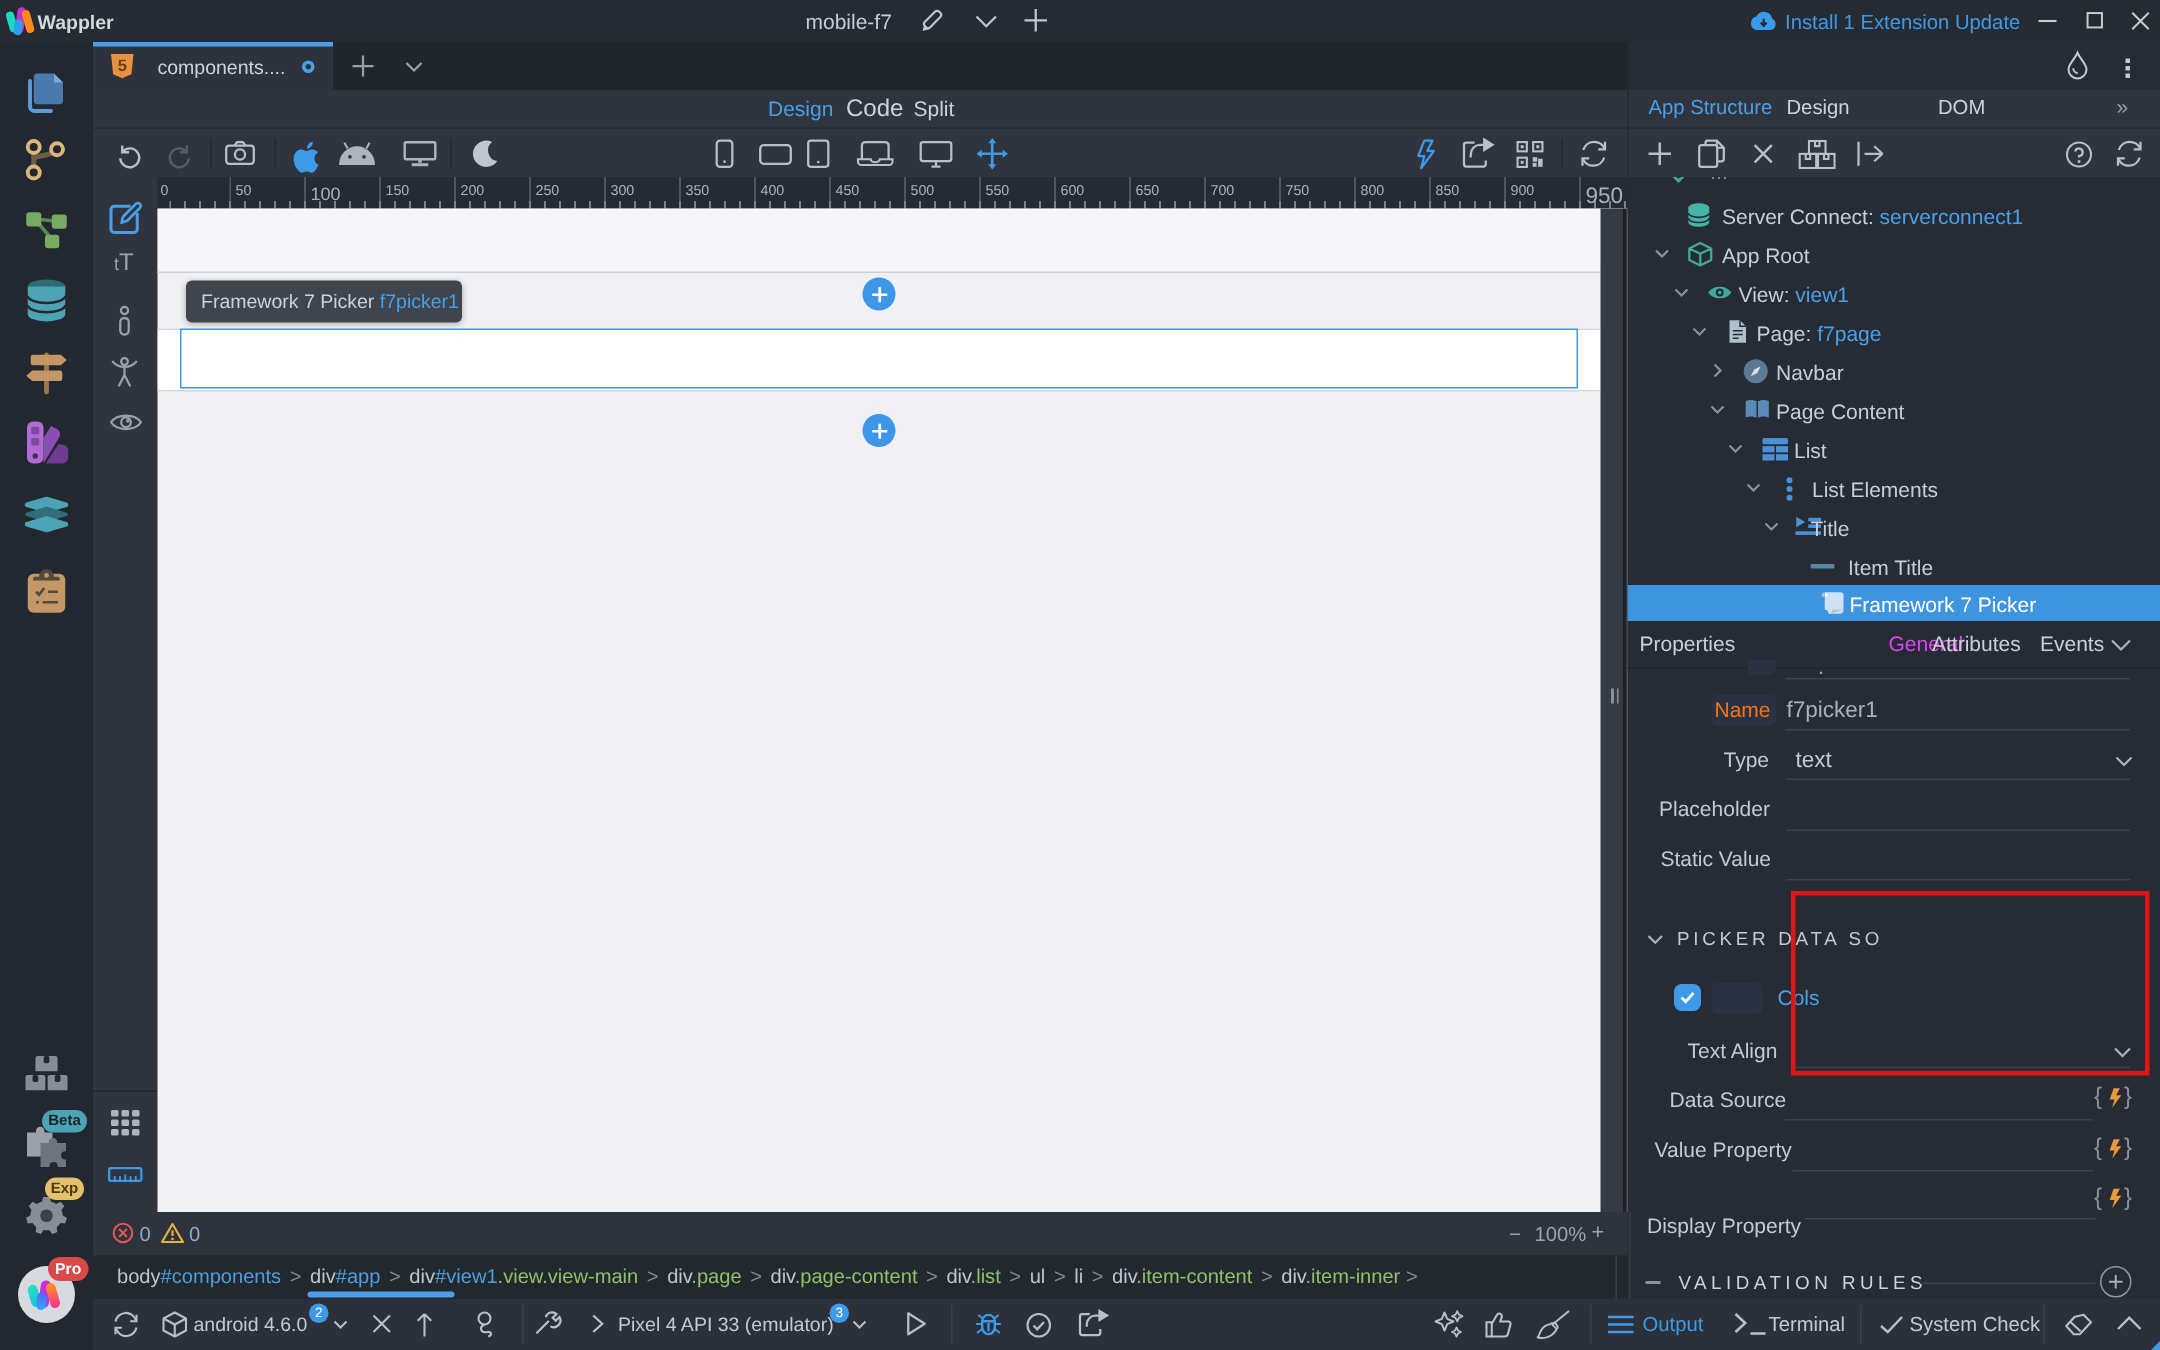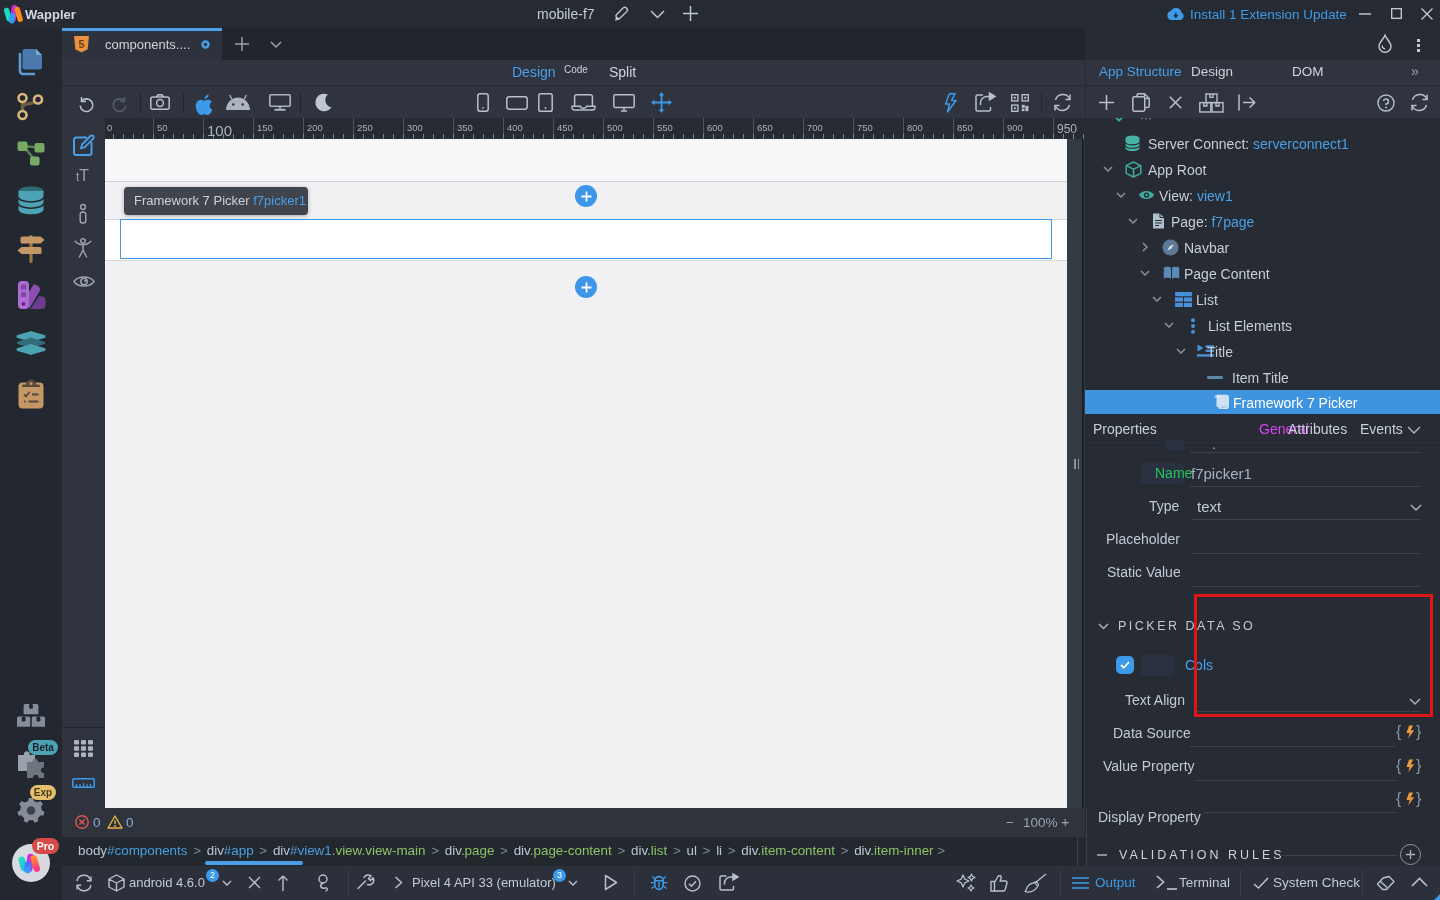--- a/index.html
+++ b/index.html
@@ -185,21 +185,21 @@
     <path d="M7 1.2 C8.5 5 13 8.5 13 12.3 A6 6 0 0 1 1 12.3 C1 8.5 5.5 5 7 1.2 Z" fill="none" stroke="#c3c9d1" stroke-width="1.4"></path>
     <path d="M4.2 11.5 A3.2 3.2 0 0 0 7.2 14.8" fill="none" stroke="#c3c9d1" stroke-width="1.3"></path>
   </svg>
   <div class="a" style="left:332px;top:11px;width:3px;height:3px;background:#c3c9d1;"></div>
   <div class="a" style="left:332px;top:16px;width:3px;height:3px;background:#c3c9d1;"></div>
   <div class="a" style="left:332px;top:21px;width:3px;height:3px;background:#c3c9d1;"></div>
 </div>
 
 <div class="a" id="designrow" style="left:62px;top:60px;width:1023px;height:25px;background:#2f343e;">
   <div class="lbl" style="left:450px;top:4px;font-size:14px;color:#4aa0e8;">Design</div>
-  <div class="lbl" style="left:502px;top:4px;font-size:10px;color:#ced3da;">Code</div>
+  <div class="lbl" style="left:502px;top:4px;font-size:16px;color:#ced3da;">Code</div>
   <div class="lbl" style="left:547px;top:4px;font-size:14px;color:#ced3da;">Split</div>
 </div>
 
 <div class="a" id="panelheader" style="left:1085px;top:60px;width:355px;height:25px;background:#2f343e;">
   <div class="lbl" style="left:14px;top:4px;font-size:13.5px;color:#4aa0e8;">App Structure</div>
   <div class="lbl" style="left:106px;top:4px;font-size:13.5px;color:#ced3da;">Design</div>
   <div class="lbl" style="left:161px;top:4px;font-size:13.5px;color:#ced3da;margin-top:25px;">Styles</div>
   <div class="lbl" style="left:207px;top:4px;font-size:13.5px;color:#ced3da;">DOM</div>
   <div class="lbl" style="left:326px;top:3px;font-size:14px;color:#9aa3ad;">»</div>
 </div>
@@ -387,38 +387,38 @@
 </div>
 
 <div class="a" id="ruler" style="left:105px;top:118px;width:980px;height:21px;background:#262a32;overflow:hidden;
   background-image:
     repeating-linear-gradient(90deg,#7b8390 0 1px,transparent 1px 10px),
     repeating-linear-gradient(90deg,#4e5560 0 1px,transparent 1px 50px);
   background-position:8px 16px,48px 0;
   background-size:980px 5px,980px 21px;background-repeat:no-repeat;">
   <div class="lbl" style="left:2px;top:4px;font-size:9.5px;color:#aab2bc;">0</div>
   <div class="lbl" style="left:52px;top:4px;font-size:9.5px;color:#aab2bc;">50</div>
-  <div class="lbl" style="left:102px;top:4px;font-size:15px;color:#aab2bc;">100</div>
+  <div class="lbl" style="left:102px;top:4px;font-size:12px;color:#aab2bc;">100</div>
   <div class="lbl" style="left:152px;top:4px;font-size:9.5px;color:#aab2bc;">150</div>
   <div class="lbl" style="left:202px;top:4px;font-size:9.5px;color:#aab2bc;">200</div>
   <div class="lbl" style="left:252px;top:4px;font-size:9.5px;color:#aab2bc;">250</div>
   <div class="lbl" style="left:302px;top:4px;font-size:9.5px;color:#aab2bc;">300</div>
   <div class="lbl" style="left:352px;top:4px;font-size:9.5px;color:#aab2bc;">350</div>
   <div class="lbl" style="left:402px;top:4px;font-size:9.5px;color:#aab2bc;">400</div>
   <div class="lbl" style="left:452px;top:4px;font-size:9.5px;color:#aab2bc;">450</div>
   <div class="lbl" style="left:502px;top:4px;font-size:9.5px;color:#aab2bc;">500</div>
   <div class="lbl" style="left:552px;top:4px;font-size:9.5px;color:#aab2bc;">550</div>
   <div class="lbl" style="left:602px;top:4px;font-size:9.5px;color:#aab2bc;">600</div>
   <div class="lbl" style="left:652px;top:4px;font-size:9.5px;color:#aab2bc;">650</div>
   <div class="lbl" style="left:702px;top:4px;font-size:9.5px;color:#aab2bc;">700</div>
   <div class="lbl" style="left:752px;top:4px;font-size:9.5px;color:#aab2bc;">750</div>
   <div class="lbl" style="left:802px;top:4px;font-size:9.5px;color:#aab2bc;">800</div>
   <div class="lbl" style="left:852px;top:4px;font-size:9.5px;color:#aab2bc;">850</div>
   <div class="lbl" style="left:902px;top:4px;font-size:9.5px;color:#aab2bc;">900</div>
-  <div class="lbl" style="left:952px;top:4px;font-size:12px;color:#aab2bc;">950</div>
+  <div class="lbl" style="left:952px;top:4px;font-size:15px;color:#aab2bc;">950</div>
 </div>
 
 <div class="a" id="canvas" style="left:105px;top:139px;width:980px;height:669px;background:#f1f1f4;overflow:hidden;">
 
   <div class="a" style="left:0;top:0;width:962px;height:43px;background:#f7f7f9;border-bottom:1px solid #cfd1d5;box-sizing:border-box;"></div>
 
   <div class="a" style="left:470px;top:46px;width:22px;height:22px;border-radius:11px;background:#3d96e8;"></div>
   <svg class="ic" style="left:475.5px;top:51.5px;" width="11" height="11" viewBox="0 0 11 11">
         <path d="M5.5 0.5 V10.5 M0.5 5.5 H10.5" stroke="#fff" stroke-width="1.8"></path>
       </svg>
@@ -556,21 +556,21 @@
     <svg class="ic" style="left:322px;top:12px;" width="14" height="8" viewBox="0 0 14 8">
           <path d="M1 1 L7 7 L13 1" stroke="#aab1bb" stroke-width="1.5" fill="none"></path>
         </svg>
   </div>
 
   <div class="a" style="left:80px;top:322px;width:19px;height:10px;background:#2a3140;border-radius:0 0 4px 4px;"></div>
   <div class="lbl" style="left:127px;top:318px;color:#a9b1bd;">.</div>
   <div class="a" style="left:105px;top:334px;width:230px;height:1px;background:#3b424c;"></div>
 
   <div class="a" style="left:56px;top:345px;width:43px;height:21px;background:#2a3140;border-radius:4px;"></div>
-  <div class="lbl" style="left:70px;top:347px;color:#22c55e;">Name</div>
+  <div class="lbl" style="left:58px;top:347px;color:#f97316;">Name</div>
   <div class="lbl" style="left:106px;top:347px;font-size:15px;color:#a9b1bd;">f7picker1</div>
   <div class="a" style="left:105px;top:368px;width:230px;height:1px;background:#3b424c;"></div>
 
   <div class="lbl" style="left:64px;top:380px;color:#c3cad4;">Type</div>
   <div class="lbl" style="left:112px;top:380px;font-size:15px;color:#c3cad4;">text</div>
   <svg class="ic" style="left:325px;top:386px;" width="12" height="7" viewBox="0 0 12 7">
         <path d="M1 1 L6 6 L11 1" stroke="#aab1bb" stroke-width="1.5" fill="none"></path>
       </svg>
   <div class="a" style="left:106px;top:401px;width:229px;height:1px;background:#3b424c;"></div>
 

